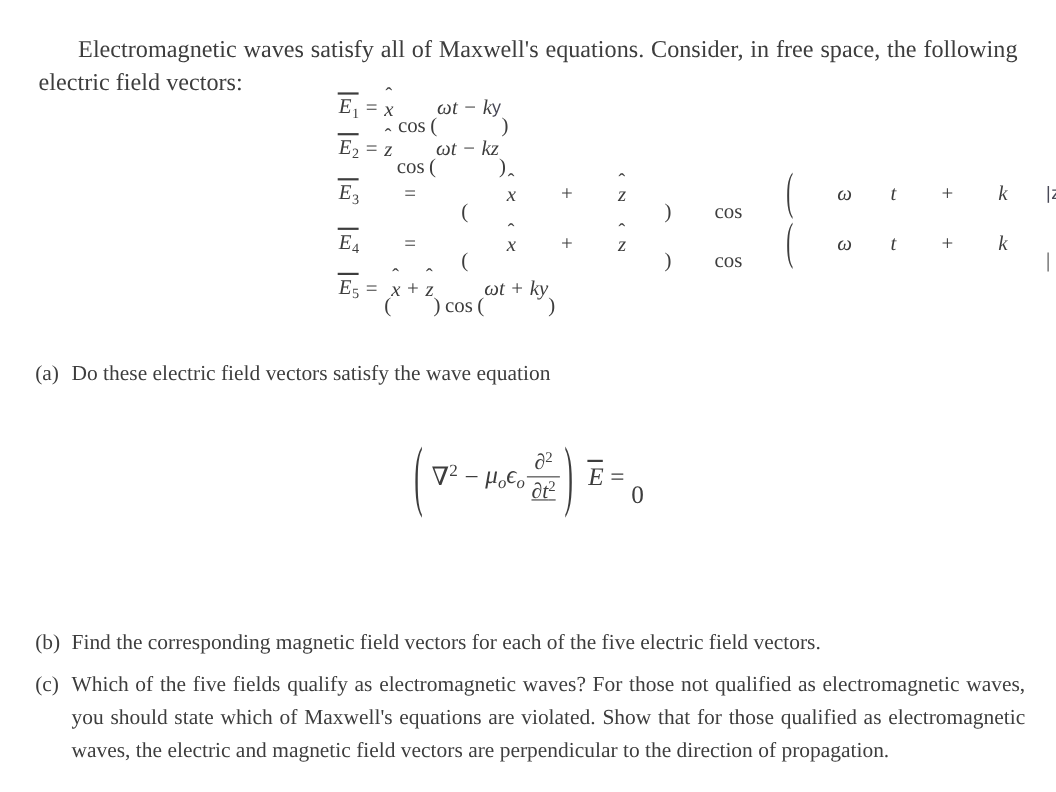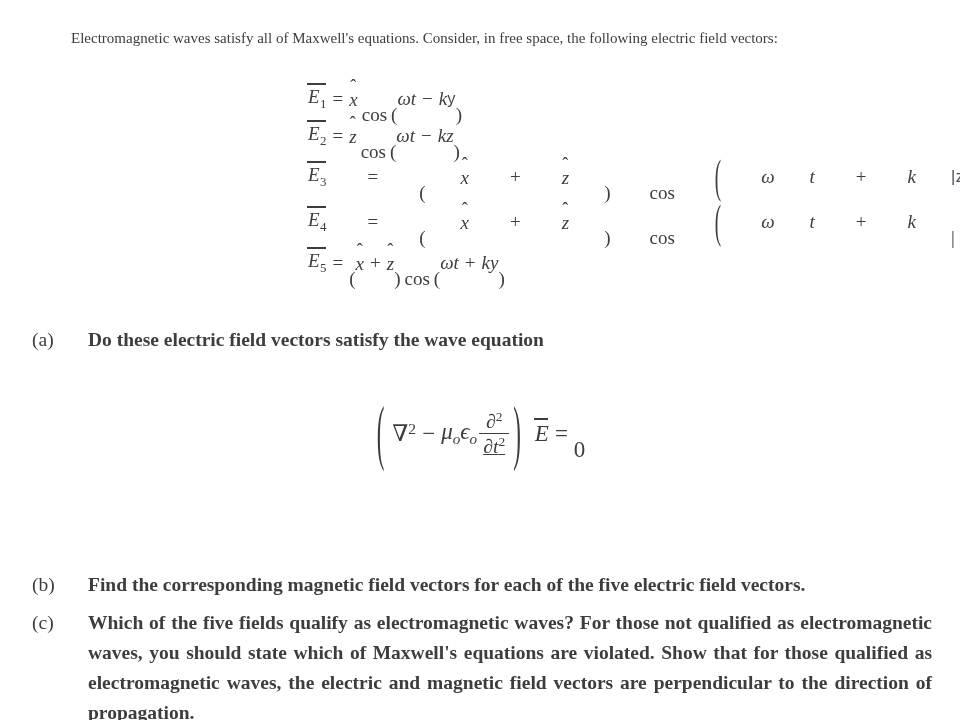--- a/index.html
+++ b/index.html
@@ -19,21 +19,21 @@
   .page {
     position: relative;
     width: 960px;
     height: 720px;
     box-sizing: border-box;
   }
 
   
   .para {
     position: absolute;
-    font-size: 15px;
+    font-size: 22px;
     line-height: 30px;
     color: #3d3d3d;
     text-align: justify;
     text-justify: inter-word;
   }
   .intro {
     left: 35px;
     top: 8px;
     width: 890px;
     text-indent: 36px;
@@ -46,24 +46,23 @@
   }
   .item .lbl {
     position: absolute;
     left: 0;
     top: 0;
     width: 36px;
     text-align: left;
   }
   .item .bodytext {
     display: block;
-    margin-left: 56px;
+    margin-left: 33px;
     text-align: justify;
     text-justify: inter-word;
-    font-weight: bold;
   }
 
   
   .math {
     font-family: "Liberation Serif", "DejaVu Serif", serif;
     color: #3d3d3d;
     white-space: nowrap;
   }
   .eqlist {
     position: absolute;

